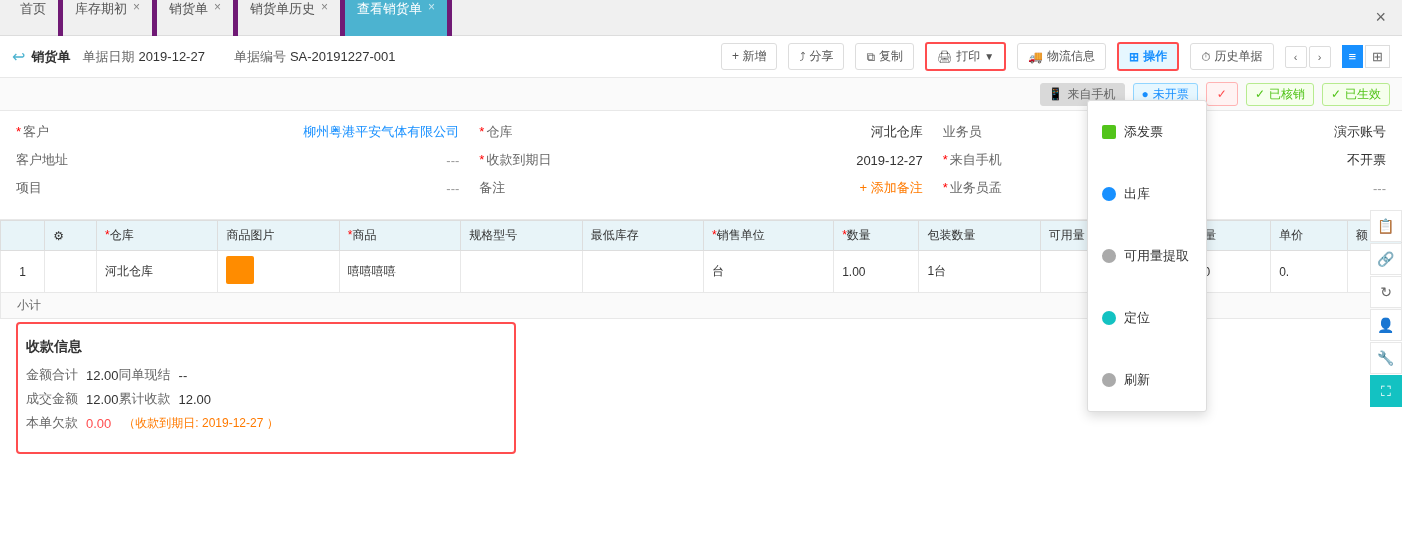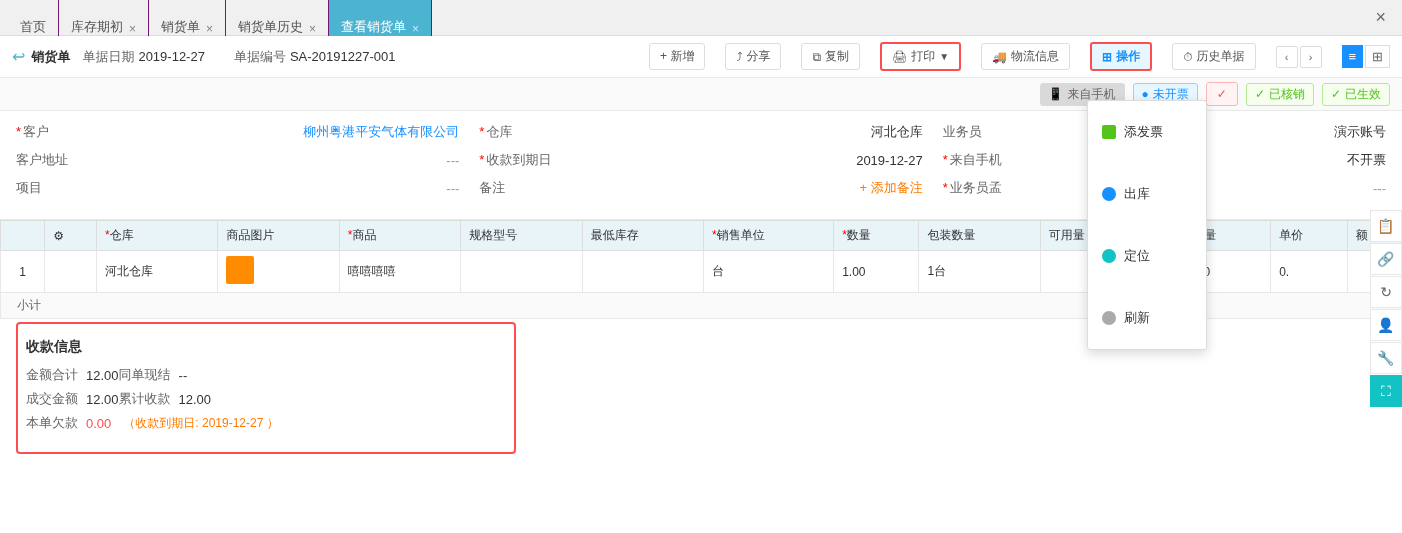--- a/index.html
+++ b/index.html
@@ -4,43 +4,43 @@
   <style>
     * { box-sizing: border-box; margin: 0; padding: 0; }
     body { font-family: 'Microsoft YaHei', Arial, sans-serif; font-size: 13px; background: #f5f5f5; color: #333; }
 
     
     .tab-bar {
       display: flex; align-items: center; background: #f0f0f0; border-bottom: 1px solid #ddd;
       padding: 0 8px; height: 36px; position: relative;
     }
     .tab-item {
-      display: flex; align-items: flex-end; padding: 0 12px; height: 36px; cursor: pointer;
-      border-right: 1px solid #701a75; font-size: 13px; color: #555; white-space: nowrap;
+      display: flex; align-items: flex-start; padding: 0 12px; height: 36px; cursor: pointer;
+      border-right: 5px solid #701a75; font-size: 13px; color: #555; white-space: nowrap;
     }
     .tab-item.active { background: #4cb3d0; color: #fff; }
     .tab-close { margin-left: 6px; cursor: pointer; font-size: 12px; opacity: 0.7; }
     .tab-bar-close { margin-left: auto; cursor: pointer; font-size: 18px; color: #666; padding: 0 8px; }
 
     
     .main-content { background: #fff; min-height: 497px; }
 
     
     .toolbar {
       display: flex; align-items: center; padding: 6px 12px; border-bottom: 1px solid #e8e8e8;
       gap: 8px; flex-wrap: wrap;
     }
     .doc-info { display: flex; align-items: center; gap: 12px; flex: 1; }
     .doc-title { display: flex; align-items: center; gap: 6px; color: #666; font-size: 13px; }
     .doc-meta { display: flex; align-items: center; gap: 29px; font-size: 13px; }
     .doc-meta-item { display: flex; align-items: center; gap: 4px; }
     .doc-meta-label { color: #666; }
     .doc-meta-value { color: #333; }
 
-    .toolbar-actions { display: flex; align-items: center; gap: 20px; }
+    .toolbar-actions { display: flex; align-items: center; gap: 11px; }
     .btn { display: flex; align-items: center; gap: 4px; padding: 4px 10px; border: 1px solid #ddd; border-radius: 3px; cursor: pointer; font-size: 12px; background: #fff; color: #555; white-space: nowrap; }
 
     .btn-status-gray { background: #d9d9d9; color: #666; border-color: #d9d9d9; border-radius: 3px; padding: 2px 8px; font-size: 12px; }
     .btn-status-blue { background: #e6f7ff; color: #1890ff; border-color: #91d5ff; border-radius: 3px; padding: 2px 8px; font-size: 12px; }
     .btn-status-green2 { background: #f6ffed; color: #52c41a; border-color: #b7eb8f; border-radius: 3px; padding: 2px 8px; font-size: 12px; cursor: pointer; }
 
     
     .secondary-toolbar {
       display: flex; align-items: center; padding: 4px 12px; border-bottom: 1px solid #e8e8e8;
       gap: 8px; justify-content: flex-end; background: #fafafa;
@@ -343,20 +343,24 @@
   <div class="dropdown-menu" style="position:absolute; top:100px; right:195px; z-index:999;">
     <div class="dropdown-menu-item">
       <span class="dropdown-icon-square"></span>
       <span>添发票</span>
     </div>
     <div class="dropdown-menu-item">
       <span class="dropdown-icon-circle"></span>
       <span>出库</span>
     </div>
     <div class="dropdown-menu-item">
+      <span class="dropdown-icon-circle-gray"></span>
+      <span>可用量提取</span>
+    </div>
+    <div class="dropdown-menu-item">
       <span class="dropdown-icon-circle-blue2"></span>
       <span>定位</span>
     </div>
     <div class="dropdown-menu-item">
       <span class="dropdown-icon-circle-gray"></span>
       <span>刷新</span>
     </div>
   </div>
 
   <div style="position:fixed; right:0; top:210px; display:flex; flex-direction:column; gap:1px; z-index:100;">

